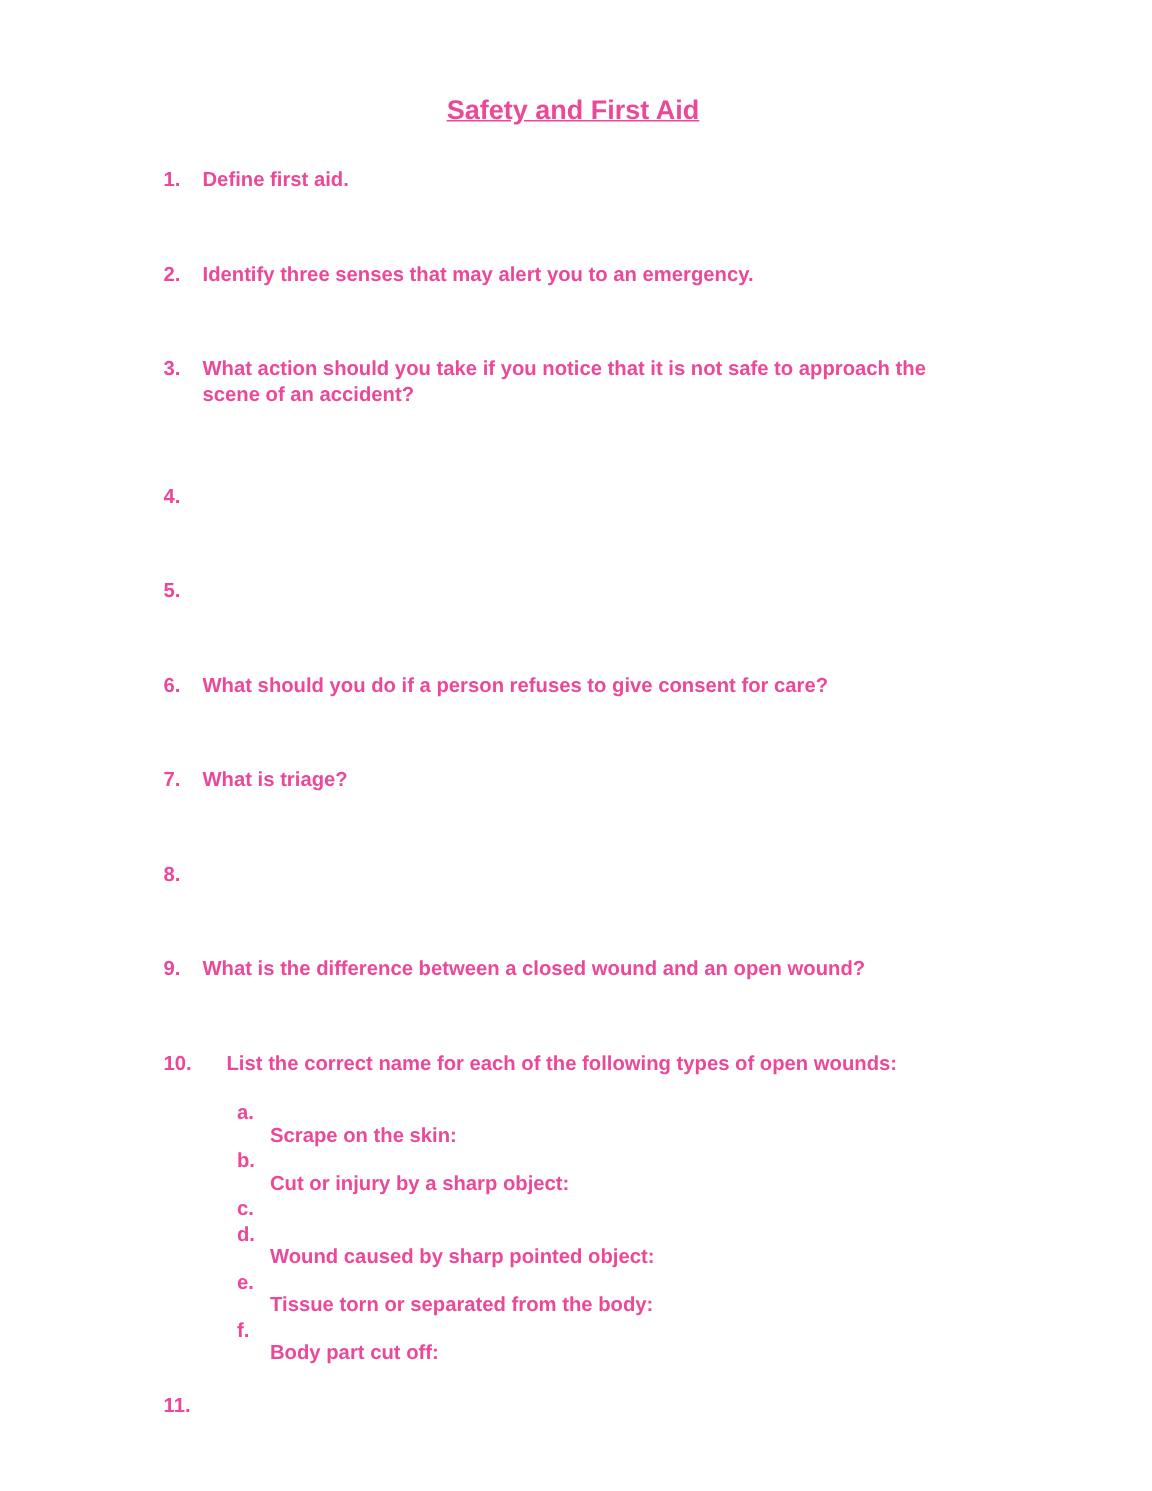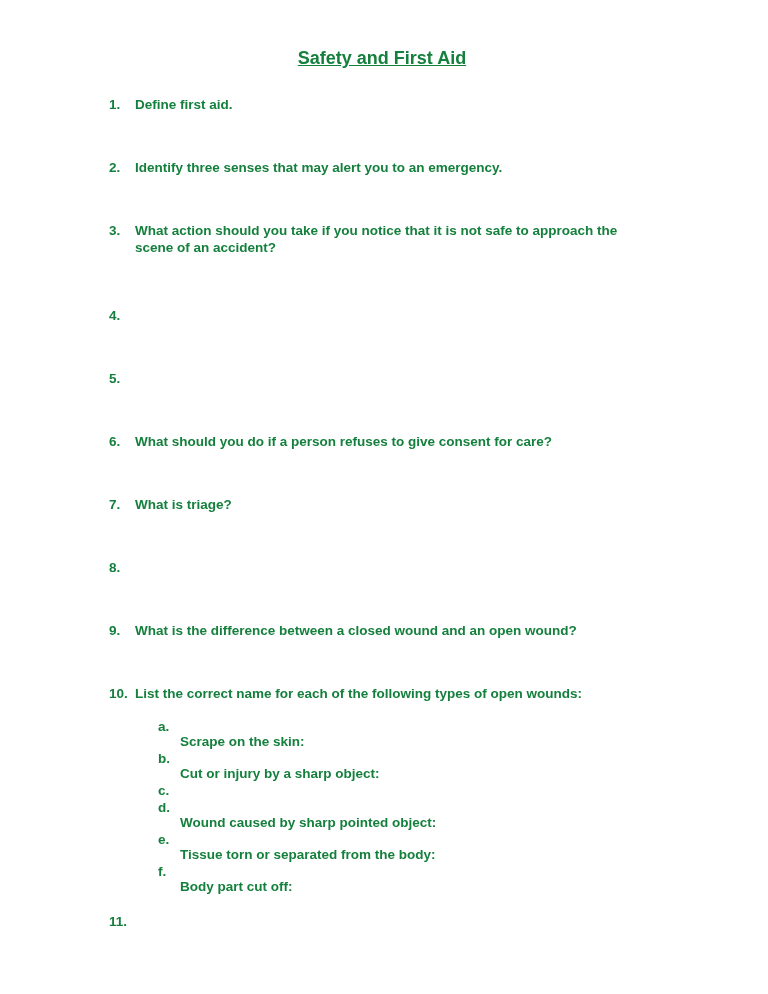--- a/index.html
+++ b/index.html
@@ -6,42 +6,42 @@
     margin: 0;
     padding: 0;
     background: #ffffff;
   }
   .page {
     position: relative;
     width: 768px;
     height: 994px;
     box-sizing: border-box;
     background: #ffffff;
-    padding: 46px 100px 40px 96px;
+    padding: 61px 100px 40px 96px;
     font-family: "Liberation Sans", sans-serif;
     font-weight: bold;
-    color: #15803d;
+    color: #ec4899;
     font-size: 13.5px;
     line-height: 17px;
     overflow: hidden;
   }
   .title {
     font-size: 18px;
     line-height: 24px;
     text-align: center;
     text-decoration: underline;
     margin: 0 0 26px 0;
   }
   .q {
     display: flex;
     align-items: flex-start;
     margin-bottom: 46px;
   }
   .q.two-line { margin-bottom: 51px; }
-  .q.before-sub { margin-bottom: 16px; }
+  .q.before-sub { margin-bottom: 16px; gap: 16px; }
   .q.after-sub { margin-bottom: 33px; }
   .q.last { margin-bottom: 0; }
   .qnum {
     flex: 0 0 26px;
     padding-left: 13px;
     box-sizing: content-box;
     white-space: nowrap;
   }
   .qtext {
     max-width: 505px;

